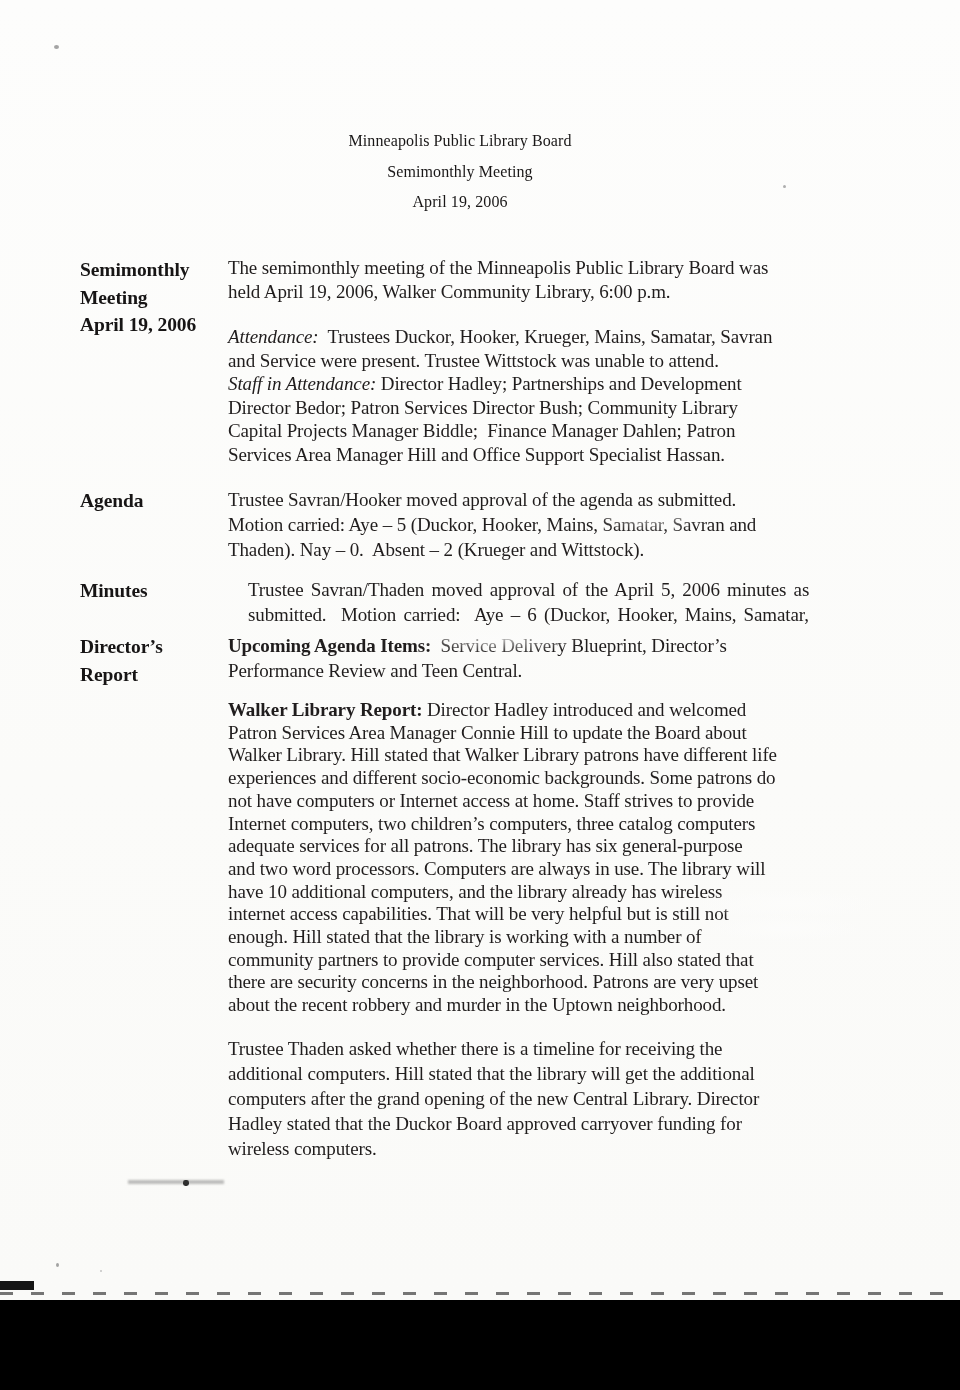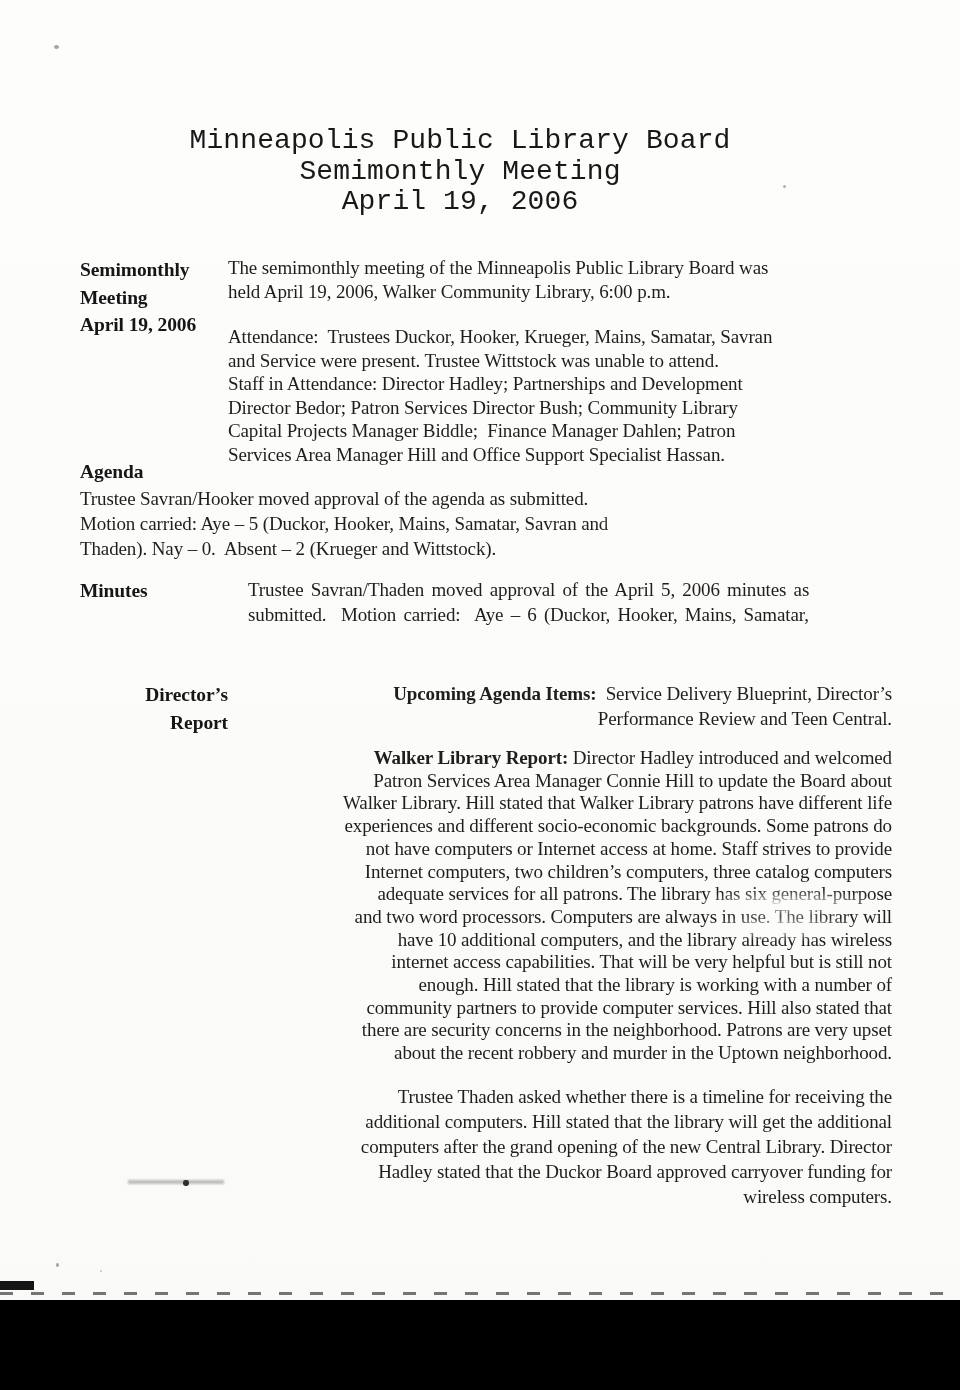--- a/index.html
+++ b/index.html
@@ -3,35 +3,35 @@
 <meta charset="utf-8">
 <style>
   html,body{margin:0;padding:0;width:960px;height:1390px;overflow:hidden;background:#ffffff;}
   body{position:relative;font-family:"Liberation Serif","DejaVu Serif",serif;color:#1e1c1c;}
 
   
   .page{position:absolute;left:0;top:0;width:960px;height:1300px;
         background:linear-gradient(180deg,#fdfdfc 0%,#fbfbf9 60%,#fafaf8 100%);}
 
   .title-block{position:absolute;left:0;top:126px;width:920px;text-align:center;
-               font-size:28px;line-height:30.5px;letter-spacing:.1px;color:#191717;font-family:Liberation Mono, monospace;}
+               font-size:16px;line-height:30.5px;letter-spacing:.1px;color:#191717;}
 
   .doc{position:absolute;left:80px;top:0;width:812px;height:1164px;}
   .row{position:absolute;left:0;width:812px;display:flex;}
   .row-semimonthly-meeting{top:256px;}
-  .row-agenda{top:458px;flex-direction:column;}
+  .row-agenda{top:487px;}
   .row-minutes{top:577px;gap:20px;}
-  .row-directors-report{top:681px;text-align:right;}
+  .row-directors-report{top:633px;}
 
   .label{width:148px;flex:none;font-weight:700;font-size:19.5px;line-height:27.5px;
          letter-spacing:-.1px;color:#171515;}
   .content{width:664px;font-size:19px;line-height:25px;letter-spacing:-.12px;color:#201d1d;}
   .p{margin:0 0 18px 0;}
   .line{white-space:pre-wrap;}
-  .s-i{}
+  .s-i{font-style:italic;}
   .s-b{font-weight:700;}
 
   .row-semimonthly-meeting .p:nth-child(1){line-height:24px;margin-bottom:21px;}
   .row-semimonthly-meeting .p:nth-child(2){line-height:23.5px;}
   .row-minutes .p{word-spacing:2.6px;}
   .row-directors-report .p:nth-child(1){margin-bottom:16px;}
   .row-directors-report .p:nth-child(2){line-height:22.7px;margin-bottom:19px;}
 
   
   .speck{position:absolute;border-radius:50%;background:#8d8d8d;}

